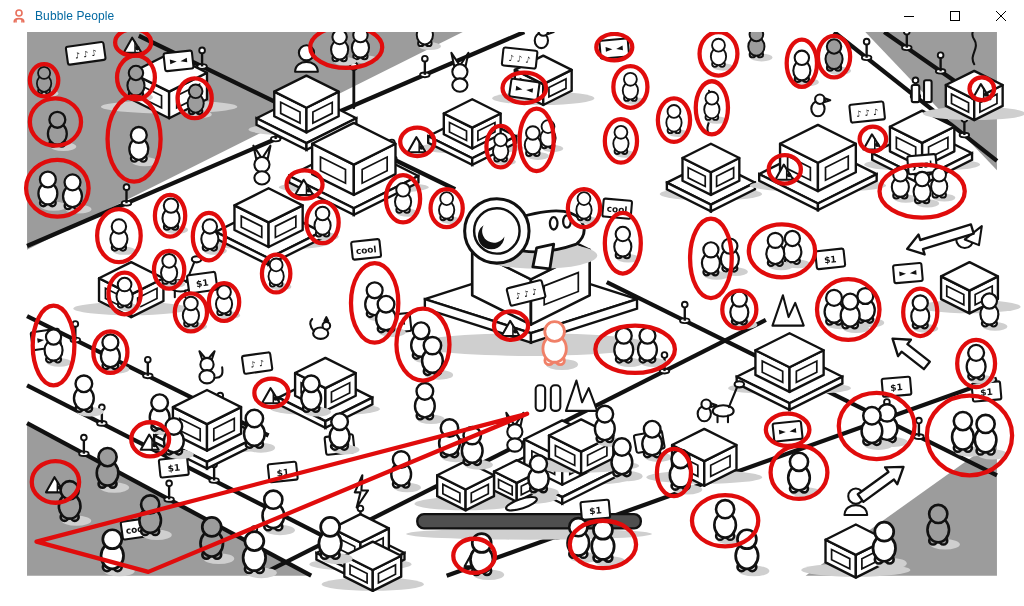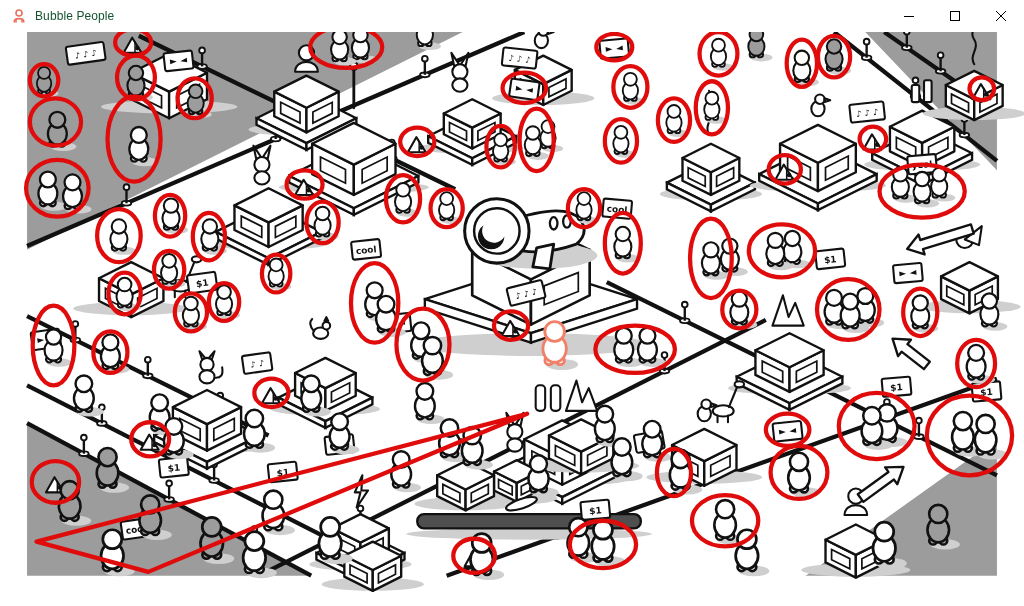--- a/index.html
+++ b/index.html
@@ -1,20 +1,20 @@
 <!DOCTYPE html>
 <html><head>
 <meta charset="utf-8">
 <style>
   html,body{margin:0;padding:0;background:#fff;}
   .window{width:1024px;height:606px;position:relative;overflow:hidden;background:#fff;
           font-family:"Liberation Sans",sans-serif;}
   .titlebar{height:32px;display:flex;align-items:center;background:#ffffff;user-select:none;}
   .app-icon{width:16px;height:16px;margin:0 8px 0 11px;flex:0 0 auto;}
-  .title-text{font-size:12px;color:#14532d;letter-spacing:.1px;}
+  .title-text{font-size:12px;color:#0369a1;letter-spacing:.1px;}
   .tb-spacer{flex:1;}
   .tb-btn{width:46px;height:32px;display:flex;align-items:center;justify-content:center;flex:0 0 auto;}
   .scene-wrap{position:absolute;top:32px;left:0;width:1024px;height:574px;}
   svg{display:block;}
 </style>
 </head>
 <body>
 
 <div class="window">
   <div class="titlebar">

